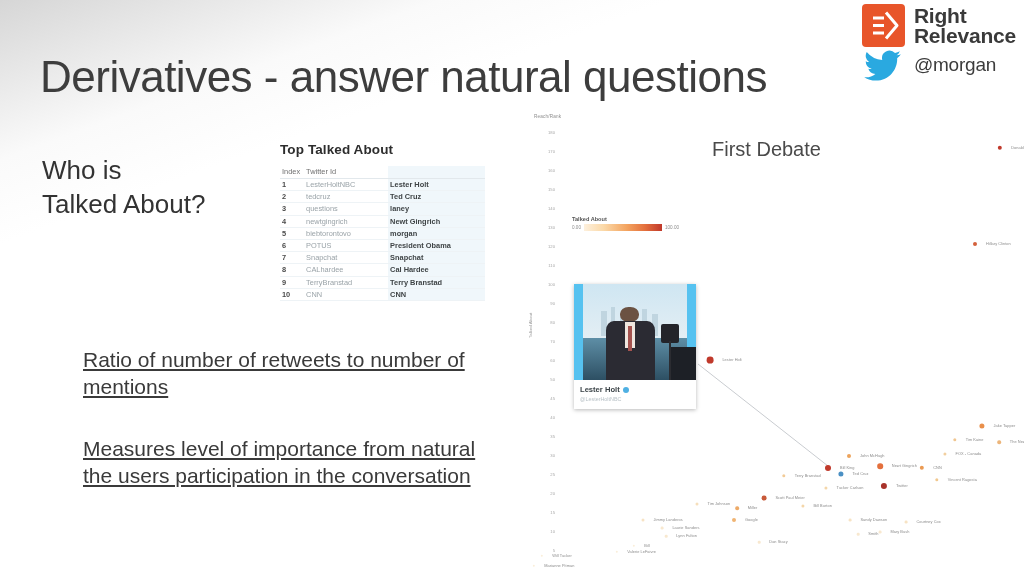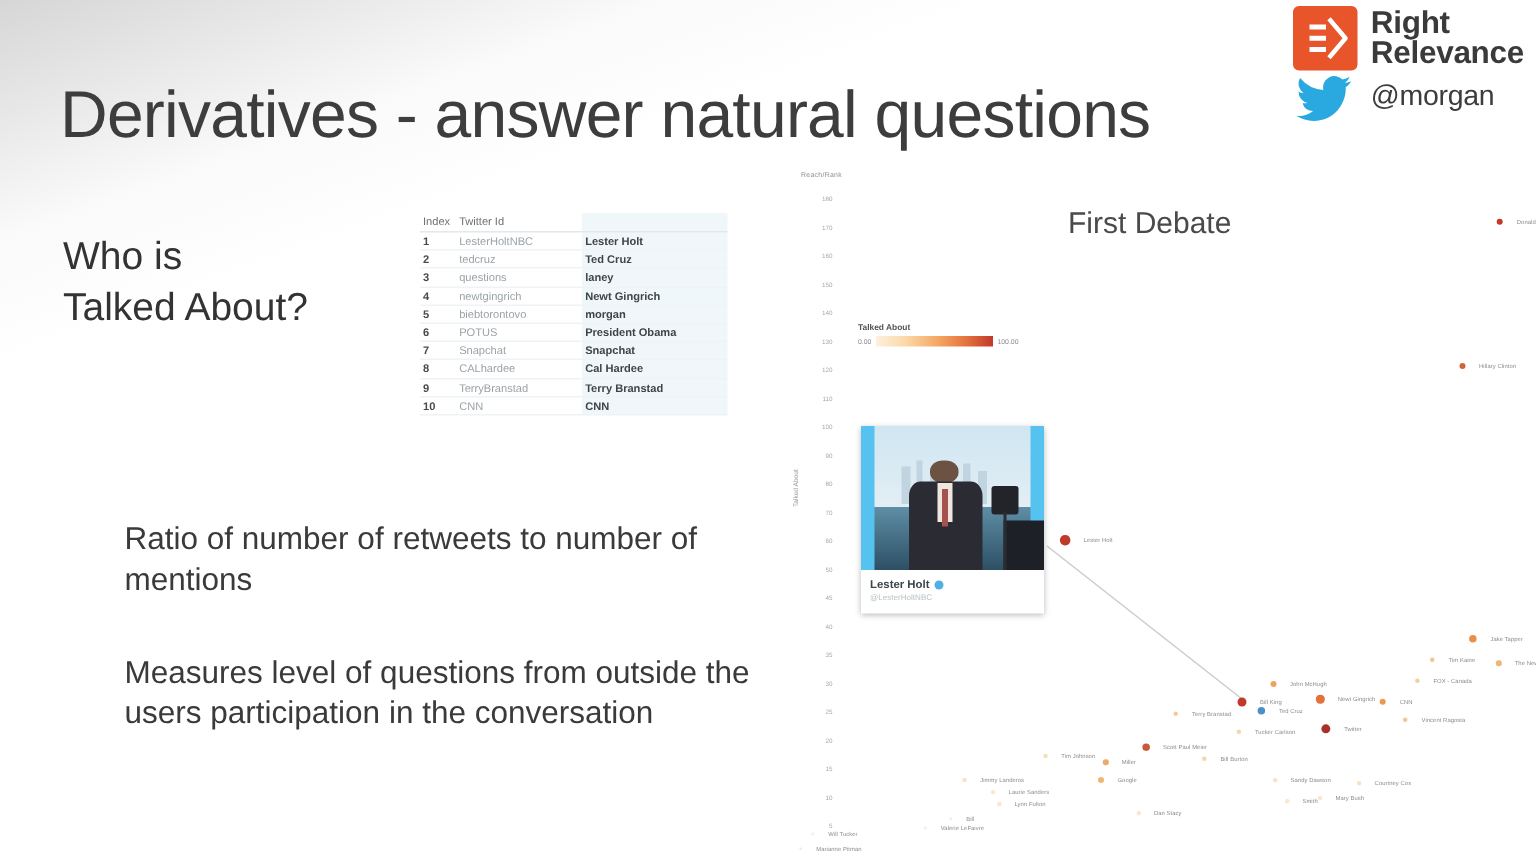--- a/index.html
+++ b/index.html
@@ -36,20 +36,21 @@
     font-size:44px;color:#3d3d3d;font-weight:400;letter-spacing:-.5px;
     white-space:nowrap;
   }
   .question{
     position:absolute;left:42px;top:153px;
     font-size:26px;line-height:34px;color:#333;
   }
   .bullet{
     position:absolute;left:83px;font-size:21px;line-height:27px;color:#3a3a3a;
     width:420px;
+    text-decoration:underline;
   }
   .b1{top:346px;}
   .b2{top:435px;}
   
   .tbl-wrap{position:absolute;left:280px;top:142px;width:205px;}
   .tbl-title{font-size:13.5px;font-weight:700;color:#2d2d2d;margin-bottom:9px;letter-spacing:.1px;}
   table{border-collapse:collapse;font-size:7.4px;color:#5d5d5d;width:100%;}
   th{
     text-align:left;font-weight:400;color:#6f6f6f;
     padding:1px 4px 2px 2px;border-bottom:1px solid #e2e8ec;
@@ -159,23 +160,24 @@
   </div>
 
   <div class="title">Derivatives - answer natural questions</div>
 
   <div class="question">
     <div>Who is</div>
     <div>Talked About?</div>
   </div>
 
   <div class="bullet b1">Ratio of number of retweets to number of mentions</div>
-  <div class="bullet b2">Measures level of questions from outside the users participation in the conversation</div>
+  <div class="bullet b2">Measures level of importance from natural the users participation in the conversation</div>
 
   <div class="tbl-wrap">
+    <div class="tbl-title">Top Talked About</div>
     <table>
       <thead>
         <tr>
           <th>Index</th>
           <th>Twitter Id</th>
           <th class="nm"></th>
         </tr>
       </thead>
       <tbody id="tbl-body">
           <tr>

